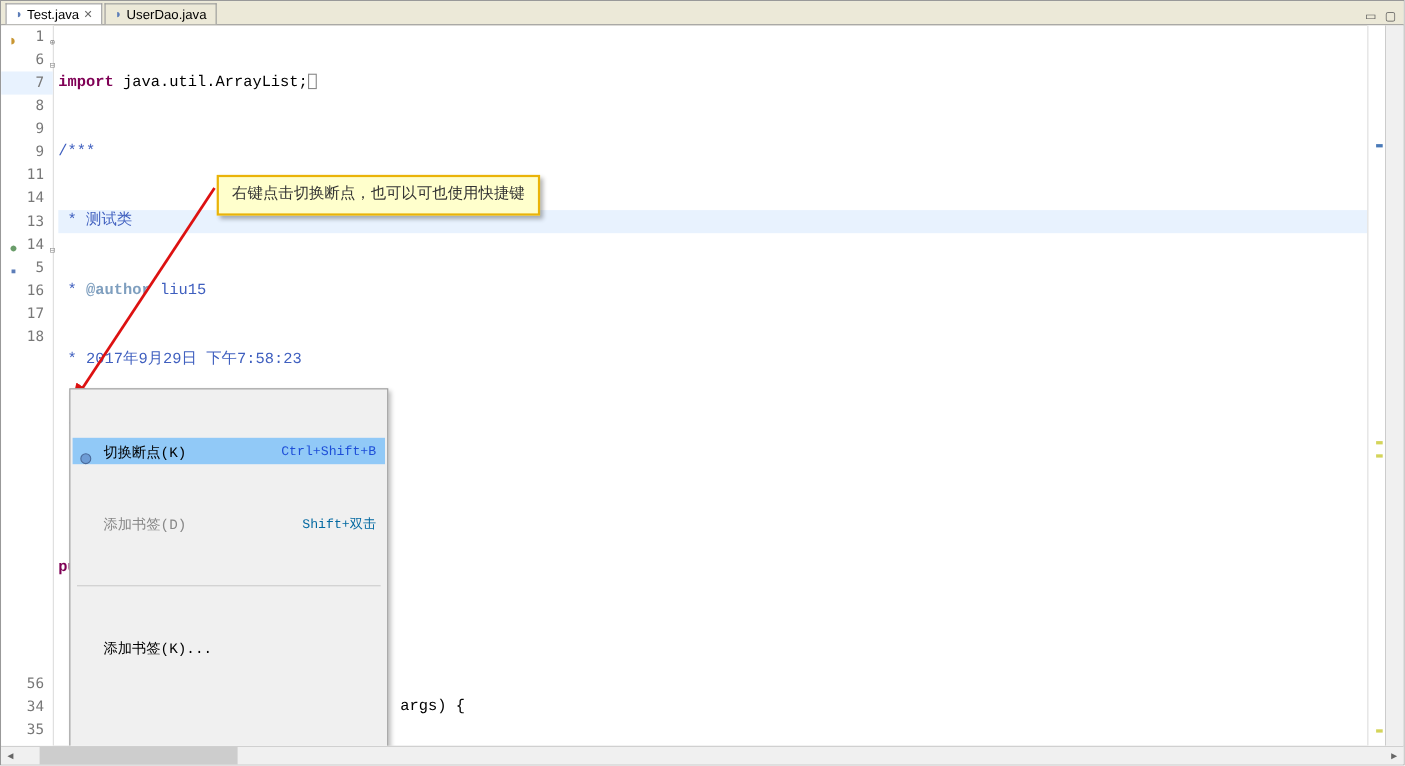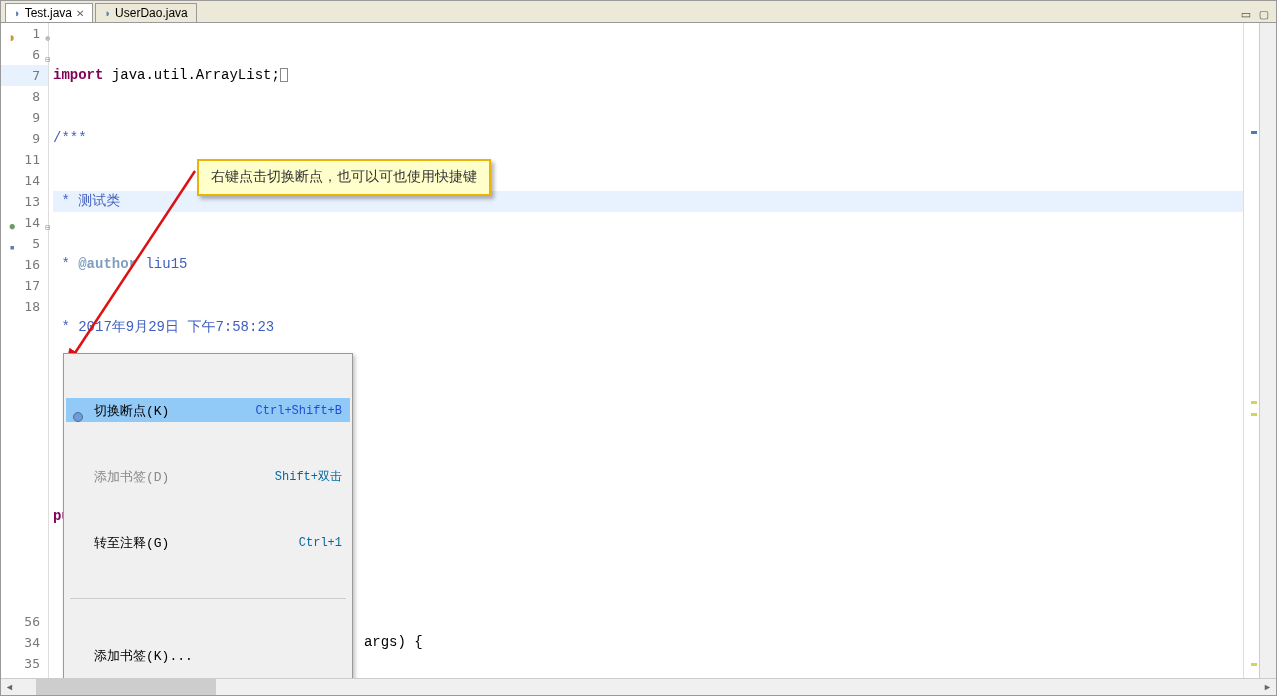--- a/index.html
+++ b/index.html
@@ -145,24 +145,20 @@
       <div class="context-menu">
         <div class="menu-item highlighted">
           <span class="menu-bp"></span>
           <span class="menu-label">切换断点(K)</span>
           <span class="menu-shortcut">Ctrl+Shift+B</span>
         </div>
         <div class="menu-item disabled">
           <span class="menu-label">添加书签(D)</span>
           <span class="menu-shortcut">Shift+双击</span>
         </div>
-        <div class="menu-item">
-          <span class="menu-label">转至注释(G)</span>
-          <span class="menu-shortcut">Ctrl+1</span>
-        </div>
         <div class="menu-sep"></div>
         <div class="menu-item">
           <span class="menu-label">添加书签(K)...</span>
         </div>
         
         
         
         
         
         

